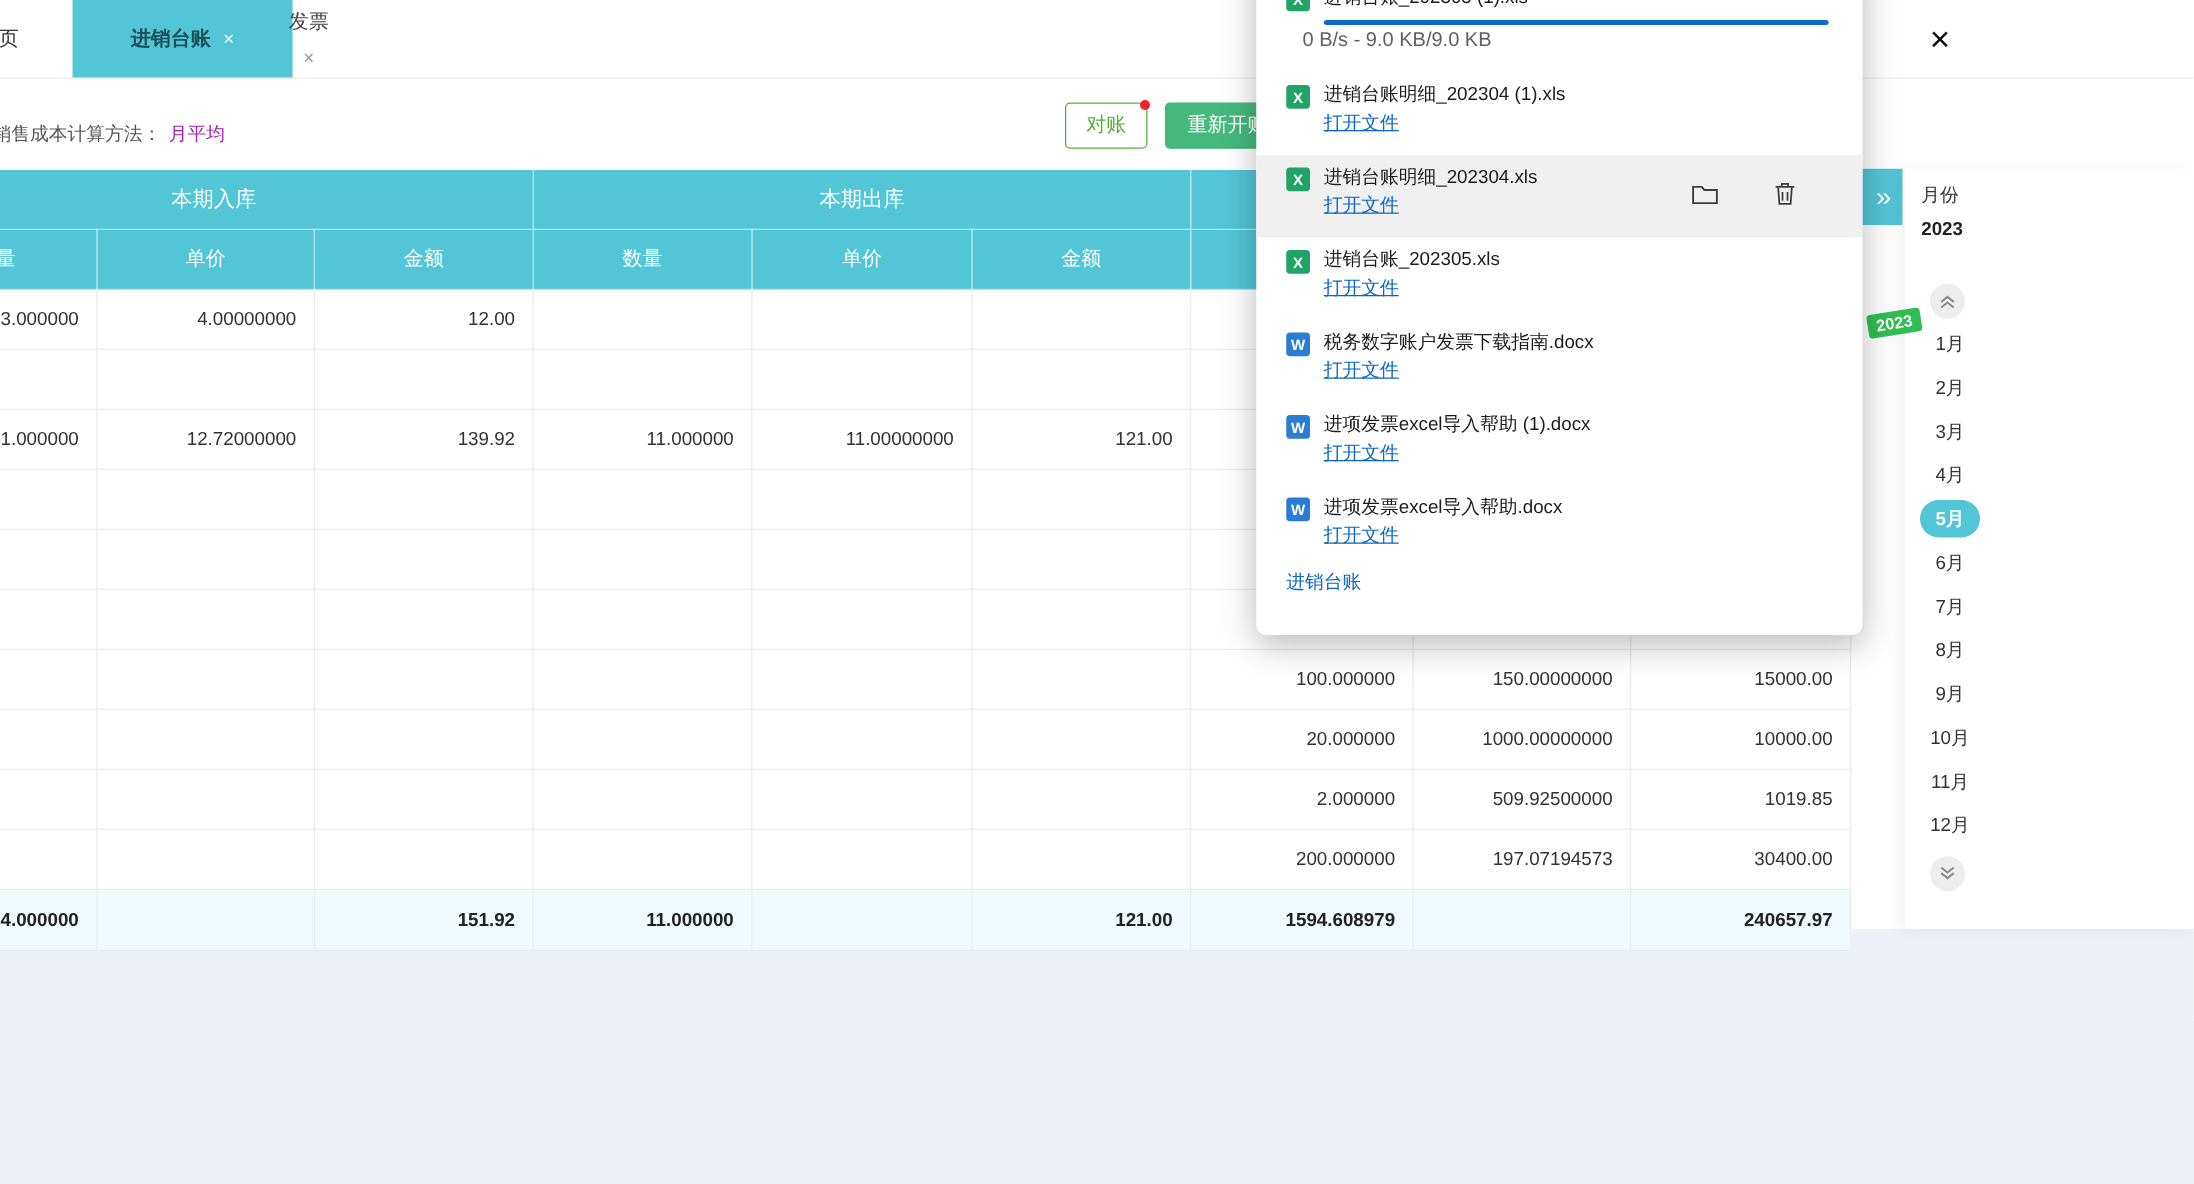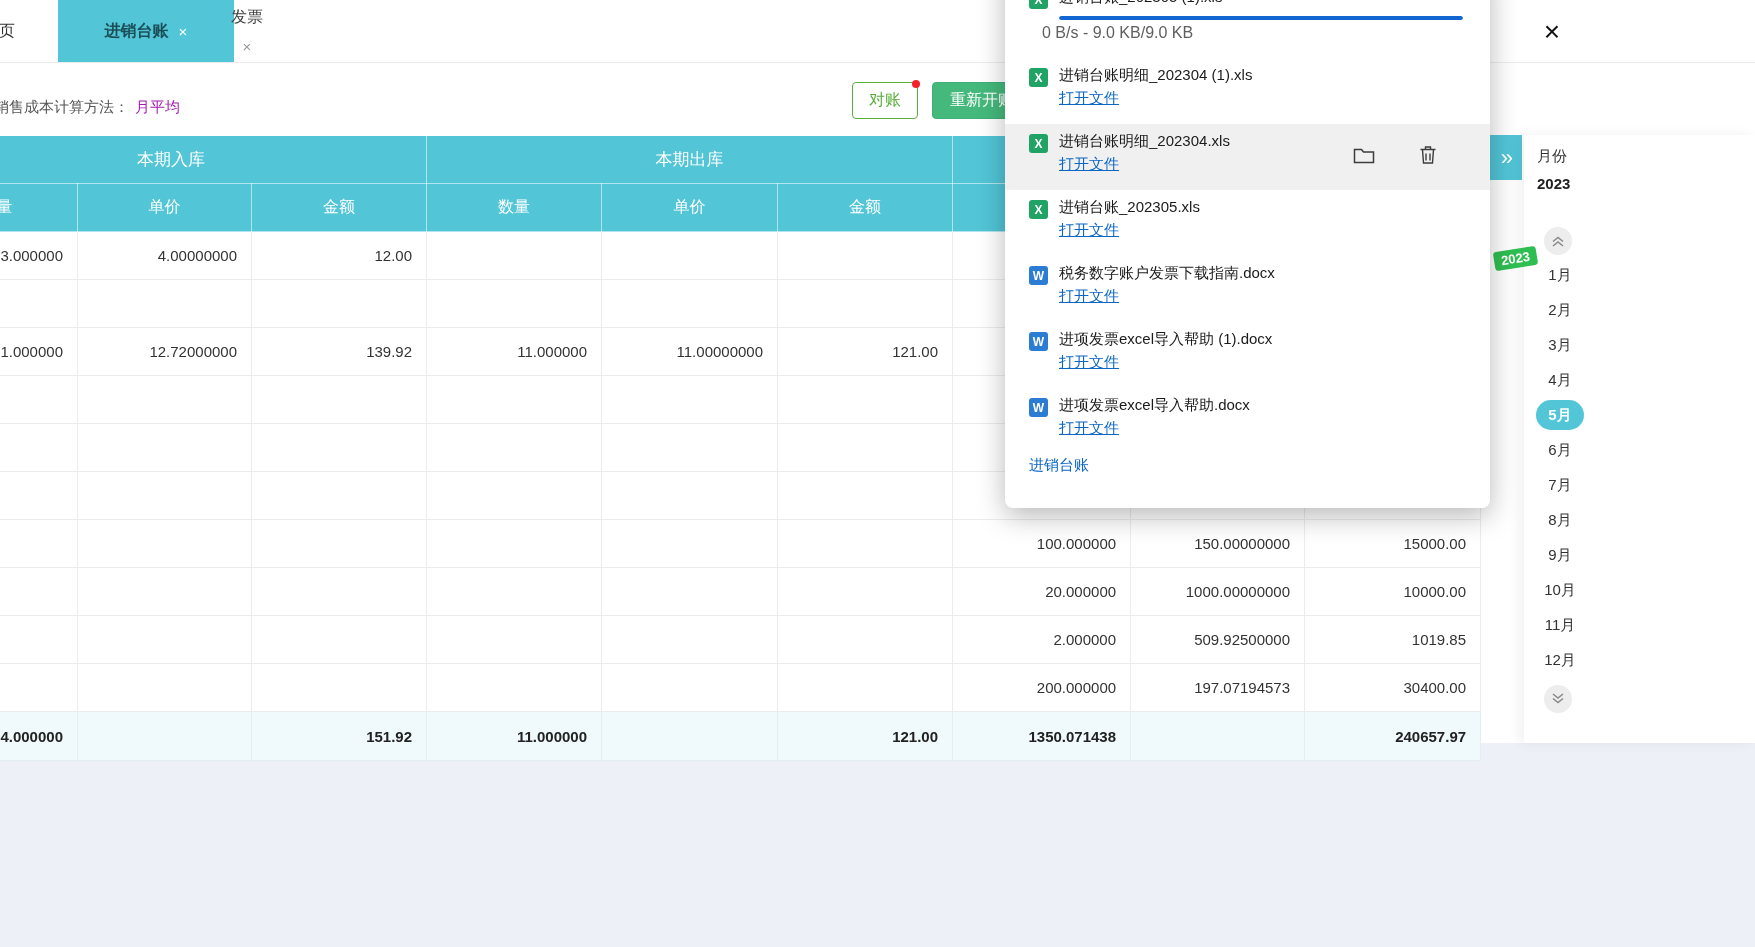--- a/index.html
+++ b/index.html
@@ -244,21 +244,21 @@
           <td>197.07194573</td>
           <td>30400.00</td>
         </tr>
         <tr class="total">
           <td>4.000000</td>
           <td></td>
           <td>151.92</td>
           <td>11.000000</td>
           <td></td>
           <td>121.00</td>
-          <td>1350.071438</td>
+          <td>1594.608979</td>
           <td></td>
           <td>240657.97</td>
         </tr>
       </tbody>
     </table>
 </div>
 
 <div class="collapse-tab">
   <span>»</span>
 </div>

